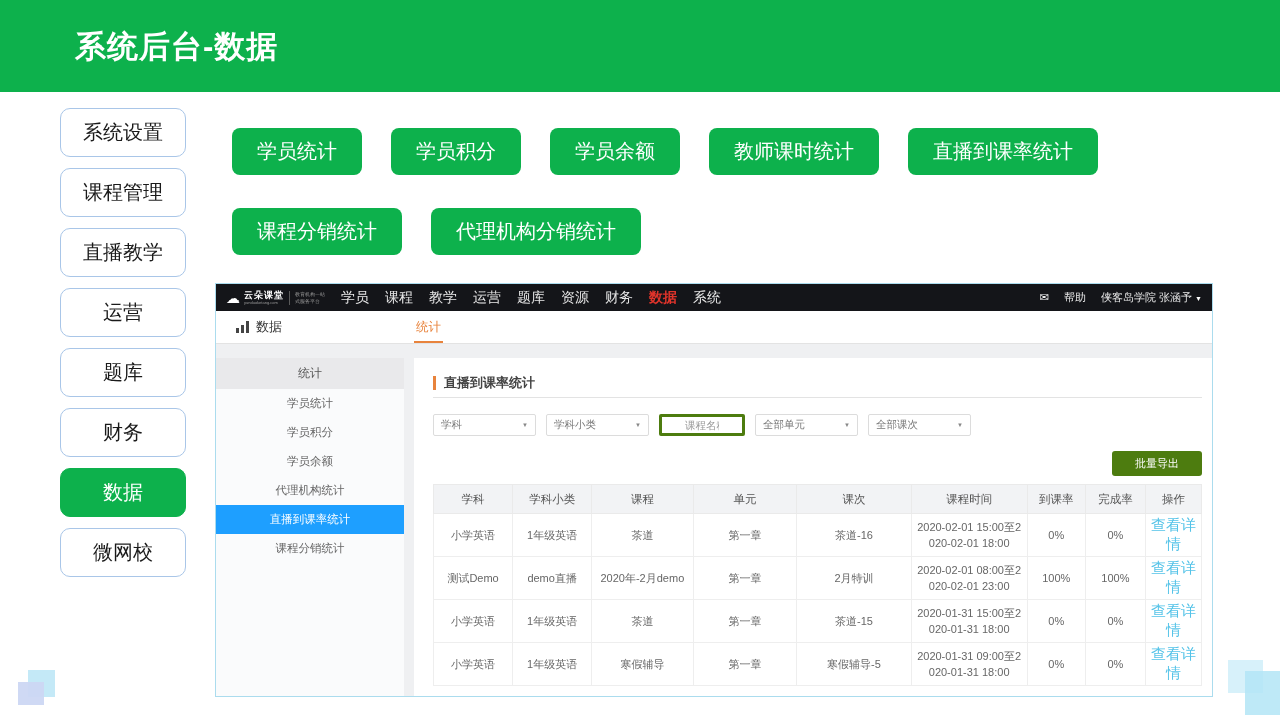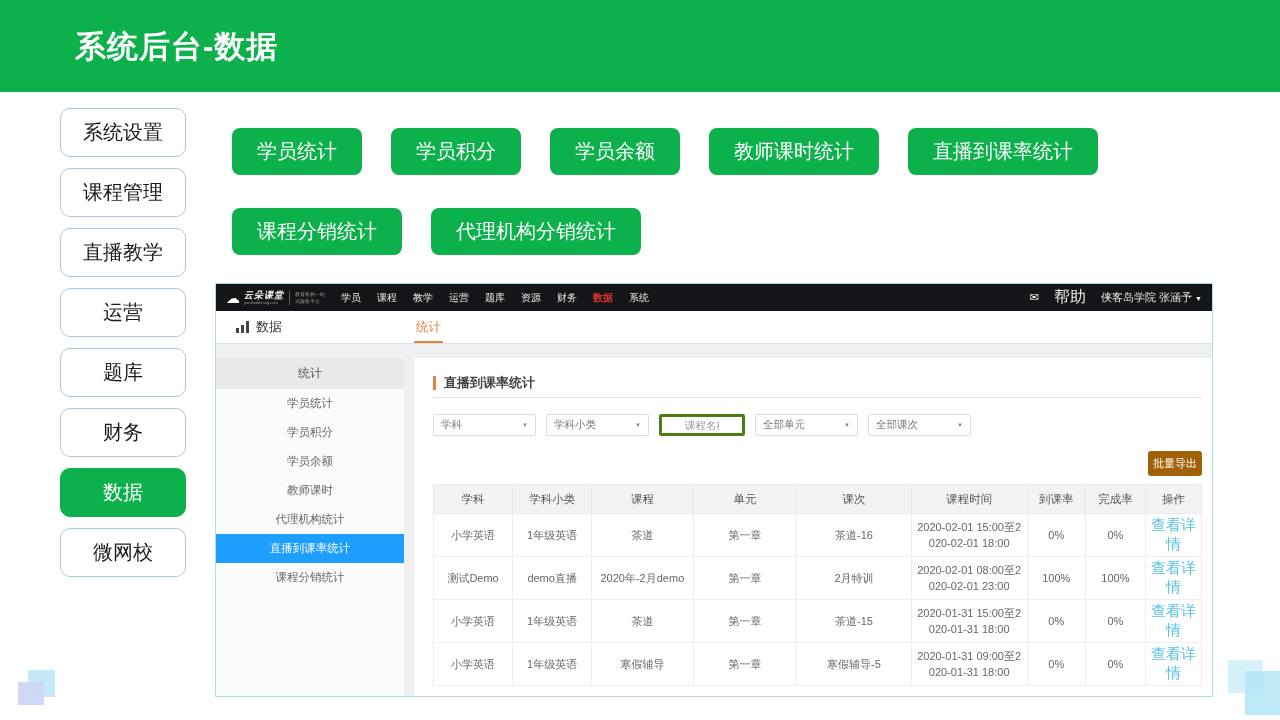--- a/index.html
+++ b/index.html
@@ -26,31 +26,31 @@
 
   
   .shot { position:absolute; left:215px; top:283px; width:998px; height:414px;
     border:1px solid #abdcee; background:#eff0f2; overflow:hidden; }
 
   
   .topbar { height:27px; background:#141519; display:flex; align-items:center; padding:0 10px; color:#ddd; }
   .logo { display:flex; align-items:center; gap:4px; }
   .cloud { color:#fff; font-size:14px; line-height:1; }
   .logo-text { display:flex; flex-direction:column; line-height:1; }
-  .logo-name { color:#fff; font-size:9px; font-weight:bold; letter-spacing:1px;font-style:italic; }
+  .logo-name { color:#fff; font-size:9px; font-weight:bold; letter-spacing:1px; }
   .logo-domain { color:#999; font-size:4px; margin-top:1px; }
   .logo-divider { width:1px; height:14px; background:#5a5a5a; margin:0 5px; }
   .tagline { display:flex; flex-direction:column; line-height:1.25; }
   .tagline span { color:#9a9a9a; font-size:5px; }
   .top-nav { display:flex; gap:16px; margin-left:16px; }
-  .top-nav .tn-item { font-size:10px; color:#e8e8e8; cursor:pointer; white-space:nowrap;font-family:Liberation Mono, monospace; }
+  .top-nav .tn-item { font-size:14px; color:#e8e8e8; cursor:pointer; white-space:nowrap;font-family:Liberation Mono, monospace; }
   .top-nav .tn-item.active { color:#e0342b; font-weight:bold; }
   .top-right { margin-left:auto; display:flex; align-items:center; gap:15px; }
   .mail { color:#fff; font-size:11px; cursor:pointer; }
-  .help { color:#e8e8e8; font-size:16px; cursor:pointer; }
+  .help { color:#e8e8e8; font-size:11px; cursor:pointer; }
   .account { color:#e8e8e8; font-size:11px; cursor:pointer; white-space:nowrap; }
   .account .caret { font-size:7px; color:#fff; }
 
   
   .crumbbar { height:33px; background:#fff; border-bottom:1px solid #e3e3e3; display:flex; align-items:stretch; padding-left:20px; }
   .crumb-left { display:flex; align-items:center; gap:6px; }
   .crumb-label { font-size:13px; color:#333; }
   .tab-stat { margin-left:128px; display:flex; align-items:center; position:relative; padding:0 6px; }
   .tab-stat span { color:#e8833c; font-size:12.5px; }
   .tab-stat::after { content:""; position:absolute; left:4px; right:4px; bottom:0; height:2px; background:#e8833c; }
@@ -76,22 +76,22 @@
     display:flex; align-items:center; justify-content:space-between; padding:0 7px; cursor:pointer; }
   .f-select .f-label { font-size:10.5px; color:#777; }
   .f-select .f-caret { font-size:6px; color:#888; }
   .f-input { width:86px; height:22px; border:3px solid #4d7c0f; border-radius:2px; font-size:10.5px;
     color:#555; padding:0 23px; outline:none; font-family:inherit; }
   .f-input::placeholder { color:#999; }
   .search-btn { margin-left:15px; width:48px; height:23px; background:#1e9fff; border:none; border-radius:3px;
     color:#fff; font-size:11px; cursor:pointer; font-family:inherit; }
 
   .export-row { margin-top:15px; display:flex; justify-content:flex-end; }
-  .export-btn { background:#a16207; border:none; border-radius:3px; color:#fff; font-size:11px;
-    padding:5px 5px; cursor:pointer; font-family:inherit; }
+  .export-btn { background:#4d7c0f; border:none; border-radius:3px; color:#fff; font-size:11px;
+    padding:5px 23px; cursor:pointer; font-family:inherit; }
 
   table.data { width:100%; border-collapse:collapse; margin-top:8px; table-layout:fixed; }
   table.data th { background:#f2f3f5; height:29px; font-size:11.5px; font-weight:normal; color:#555;
     border:1px solid #eaeaea; }
   table.data td { height:33px; font-size:11px; color:#666; text-align:center; border:1px solid #eeeeee;
     padding:2px 4px; word-break:break-all; }
   td.time-cell { font-size:10px; line-height:1.5; color:#666; }
   .detail-link { color:#54c3e8; cursor:pointer; font-size:15px; }
 
   
@@ -250,23 +250,20 @@
             </div>
 
             <div class="sn-item">
               <span>学员积分</span>
             </div>
 
             <div class="sn-item">
               <span>学员余额</span>
             </div>
 
-            <div class="sn-item">
-              <span>教师课时</span>
-            </div>
 
             <div class="sn-item">
               <span>代理机构统计</span>
             </div>
 
             <div class="sn-item active">
               <span>直播到课率统计</span>
             </div>
 
             <div class="sn-item">

